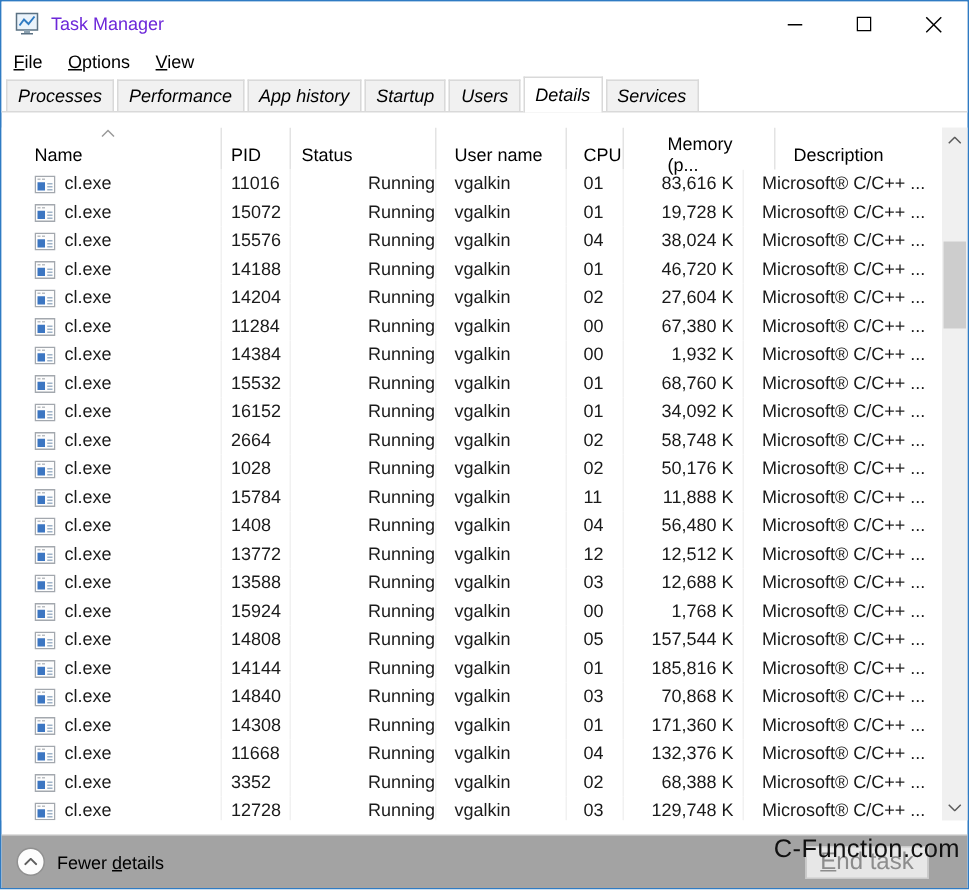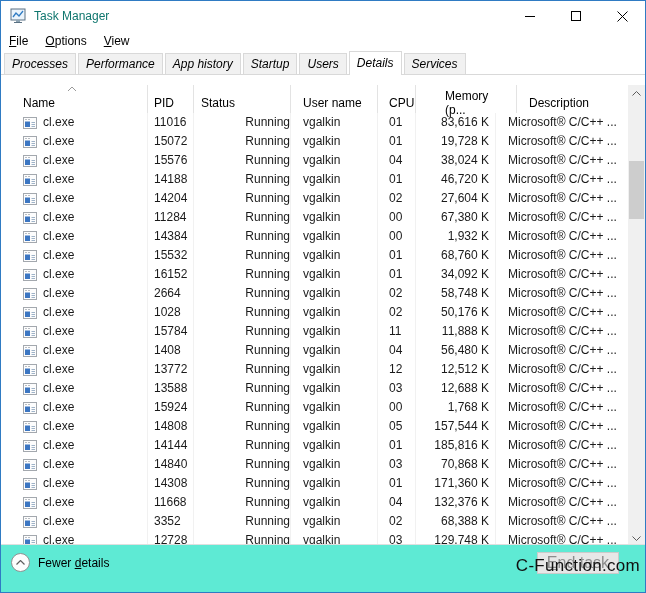--- a/index.html
+++ b/index.html
@@ -3,21 +3,21 @@
 <meta charset="utf-8">
 <style>
   * { margin:0; padding:0; box-sizing:border-box; }
   html,body { width:646px; height:593px; background:#fff; }
   body { font-family:"Liberation Sans","DejaVu Sans",sans-serif; font-size:12px; color:#000; }
   .window { position:relative; width:646px; height:593px; background:#fff; border:1px solid #2f7bc3; overflow:hidden; }
 
   
   .titlebar { position:absolute; top:0; left:0; right:0; height:30px; background:#fff; display:flex; align-items:center; }
   .app-icon { margin-left:9px; width:16px; height:16px; display:inline-flex; }
-  .title { margin-left:8px; font-size:12px; color:#0f766e; }
+  .title { margin-left:8px; font-size:12px; color:#6d28d9; }
   .caption-buttons { position:absolute; right:0; top:0; height:30px; display:flex; }
   .cap-btn { width:46px; height:30px; display:flex; align-items:center; justify-content:center; cursor:default; }
 
   
   .menubar { position:absolute; top:30px; left:0; right:0; height:20px; display:flex; gap:17px; padding-left:8px; align-items:center; background:#fff; }
   .menu-item { color:#000; }
   .u { text-decoration:underline; }
 
   
   .tabbar { position:absolute; top:50px; left:0; right:0; height:24px; display:flex; align-items:flex-end; padding-left:3px; border-bottom:1px solid #d9d9d9; background:#fff; }
@@ -42,21 +42,21 @@
   .exe-icon { width:14px; height:12px; margin-right:6px; display:inline-flex; flex:none; }
   .sort-caret { position:absolute; left:66px; top:1px; }
 
   
   .scrollbar { position:absolute; top:0; right:0; bottom:0; width:17px; background:#f0f0f0; }
   .sb-btn { position:absolute; left:0; width:17px; height:17px; display:flex; align-items:center; justify-content:center; background:#f0f0f0; }
   .sb-up { top:0; } .sb-down { bottom:0; }
   .sb-thumb { position:absolute; left:1px; width:15px; top:76px; height:58px; background:#cdcdcd; }
 
   
-  .footer { position:absolute; left:0; right:0; bottom:0; height:48px; background:#5eead4; border-top:1px solid #dfdfdf; }
+  .footer { position:absolute; left:0; right:0; bottom:0; height:36px; background:#a3a3a3; border-top:1px solid #dfdfdf; }
   .fewer { position:absolute; left:10px; top:8px; display:flex; align-items:center; gap:8px; }
   .circle-icon { width:19px; height:19px; border:1px solid #919191; border-radius:50%; background:#fdfdfd; display:flex; align-items:center; justify-content:center; }
   .fewer-label { color:#000; }
   .end-task { position:absolute; right:26px; top:7px; width:82px; height:22px; background:#e7e7e7; border:1px solid #cbcbcb; color:#8c8c8c; font-family:inherit; font-size:16px; }
   .watermark { position:absolute; right:5px; bottom:16px; font-size:17px; font-weight:normal; color:#111; letter-spacing:0.3px; }
 </style>
 </head>
 <body>
 
 <div class="window">

